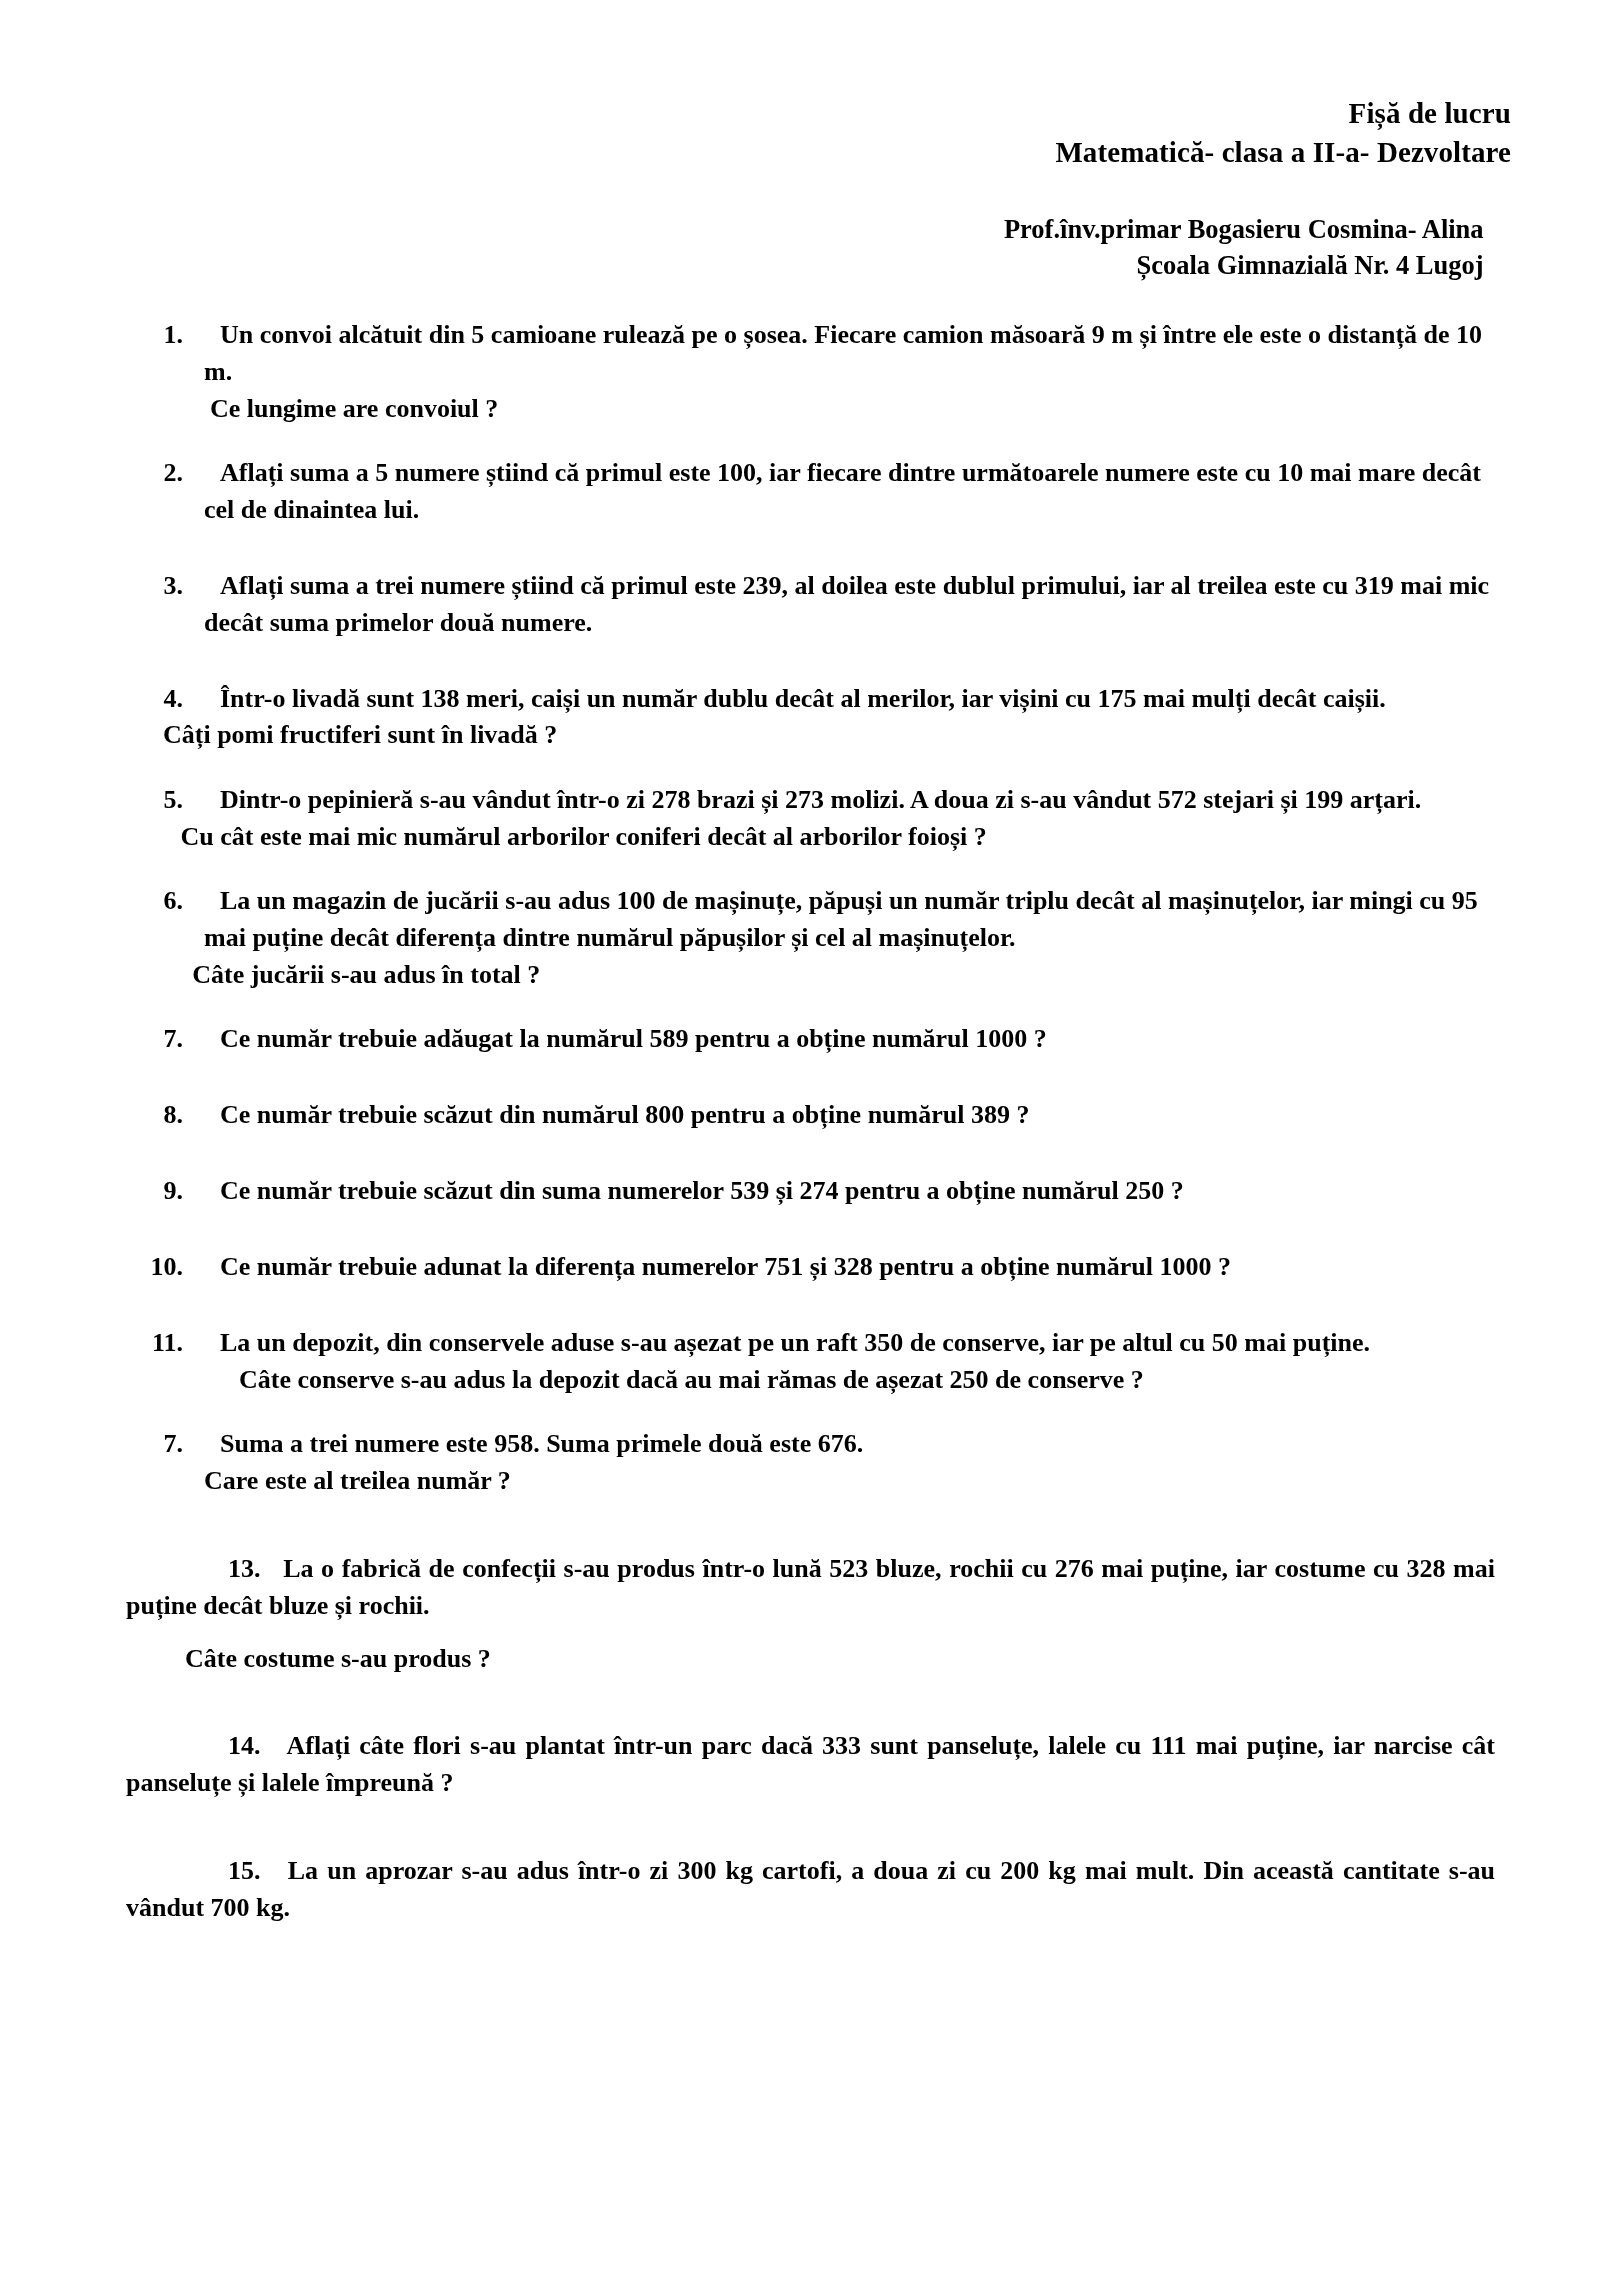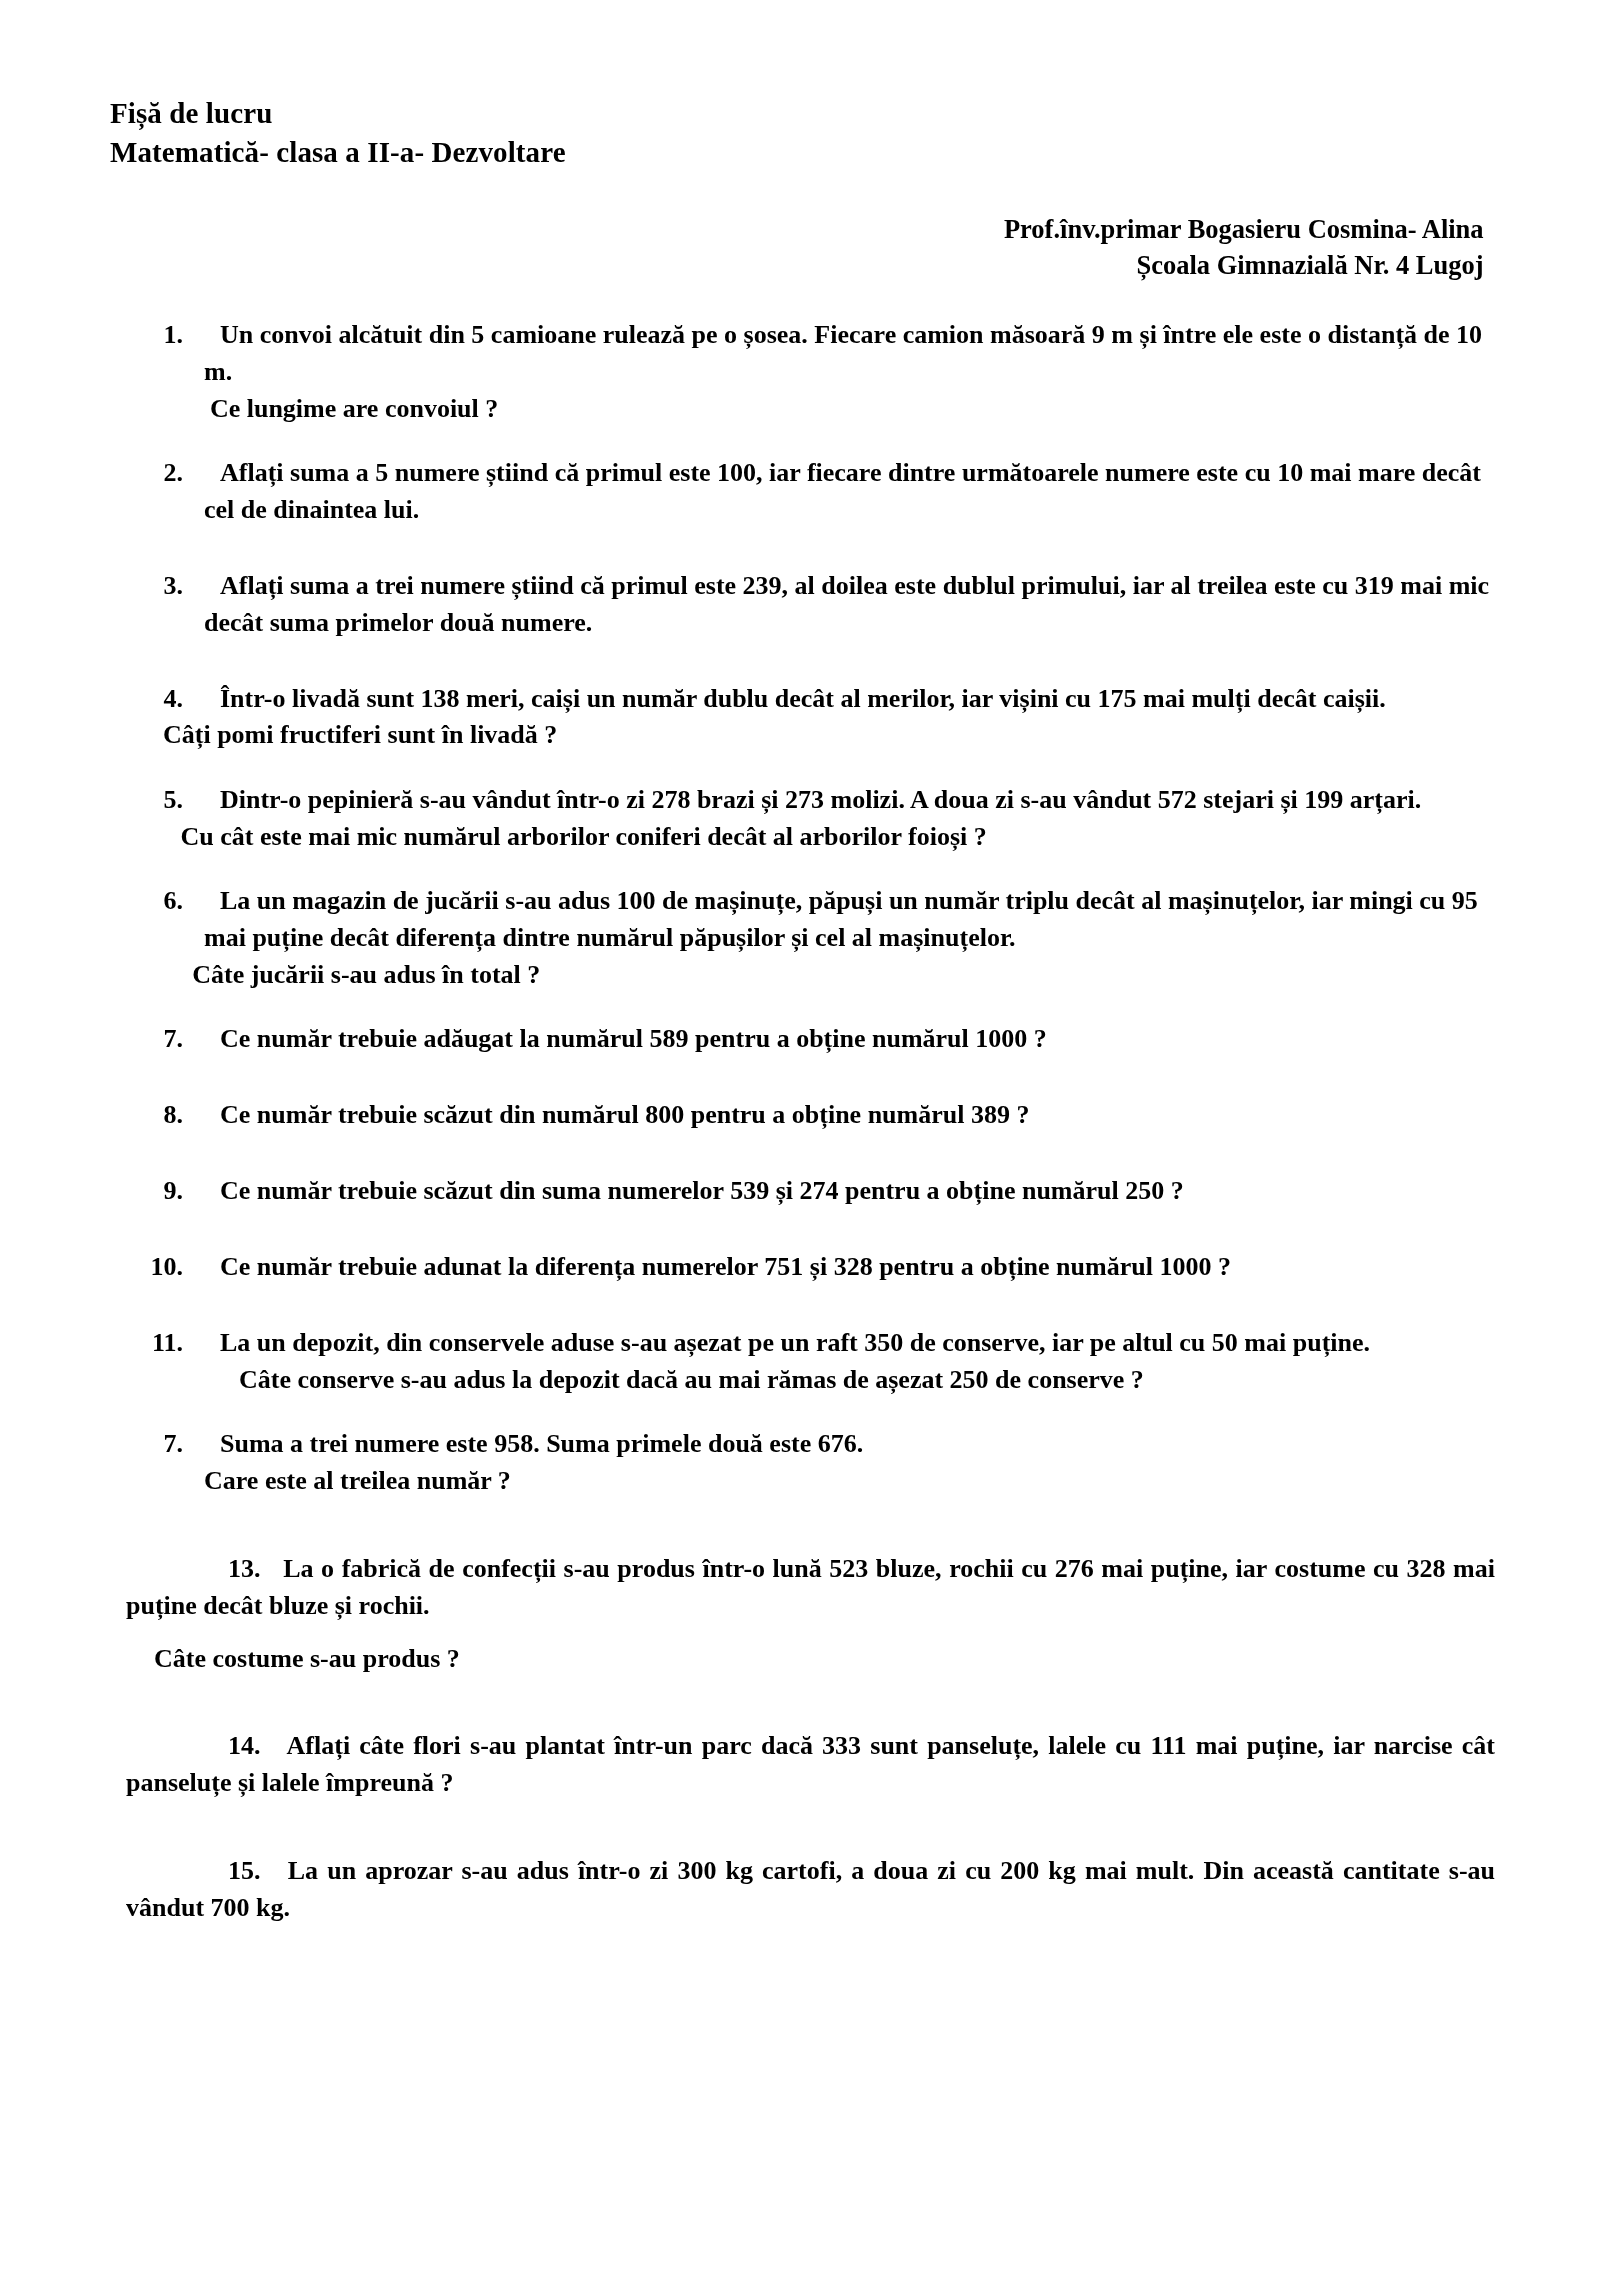--- a/index.html
+++ b/index.html
@@ -19,21 +19,21 @@
     position: relative;
     width: 1621px;
     height: 2293px;
     box-sizing: border-box;
     padding: 94px 110px 0 110px;
     overflow: hidden;
   }
 
   
   .title-block {
-    text-align: left;
+    text-align: right;
     font-weight: bold;
     font-size: 29px;
     line-height: 1.34;
     margin: 0 0 5.9px 0;
   }
   .title-line-1 { letter-spacing: 0.1px; }
   .title-line-2 { letter-spacing: 0.1px; }
 
   .author-block {
     text-align: right;
@@ -96,21 +96,21 @@
     padding-left: 0;
   }
   .problem.flow .para {
     text-indent: 102px;
   }
   .problem.flow .num {
     font-weight: bold;
   }
   .problem.flow .qline {
     text-indent: 0;
-    margin-left: 44px;
+    margin-left: 75px;
   }
 
   
   .gap-lg { margin-bottom: 39px; }
   .gap-xl { margin-bottom: 51px; }
 </style>
 </head>
 <body>
 
 <div class="page">

